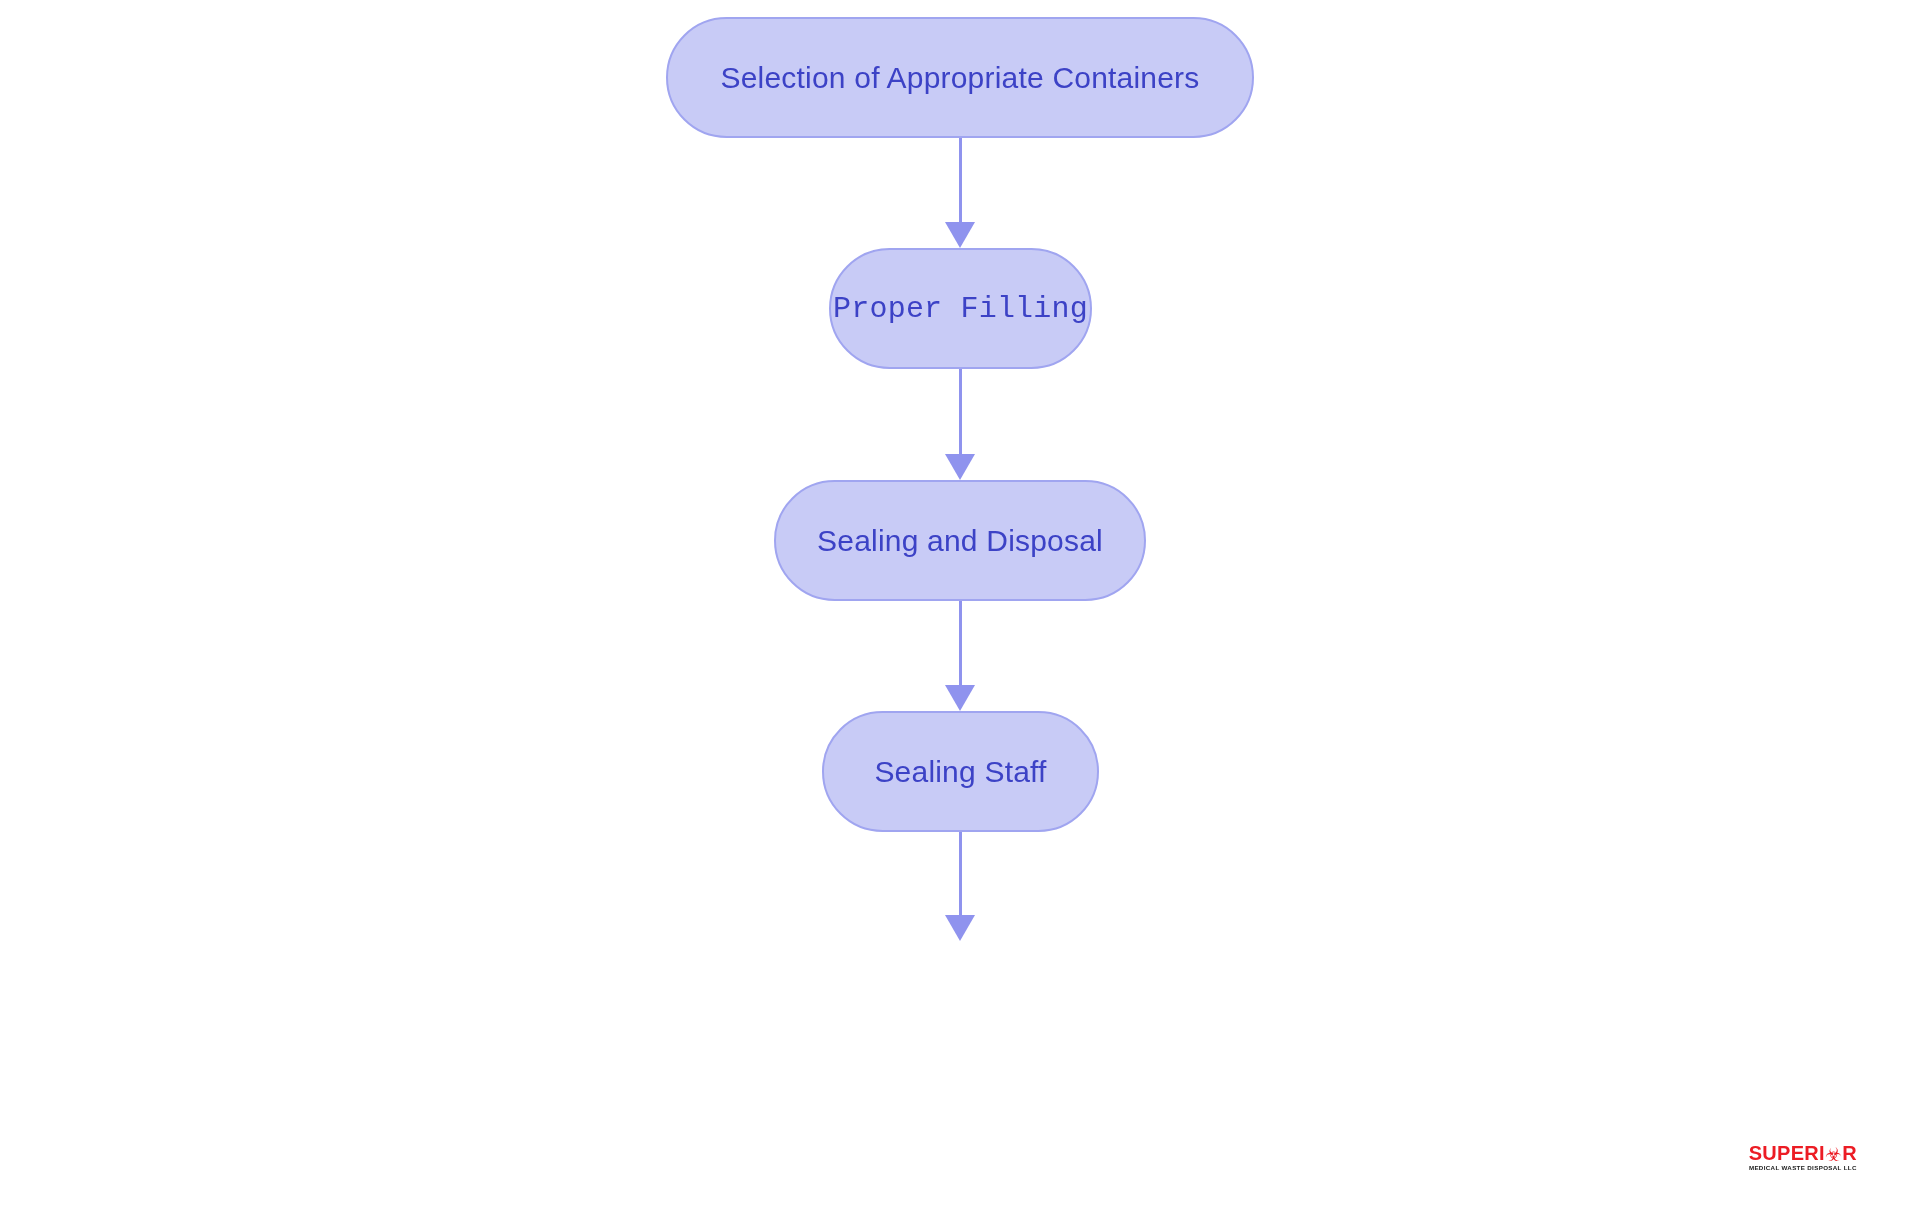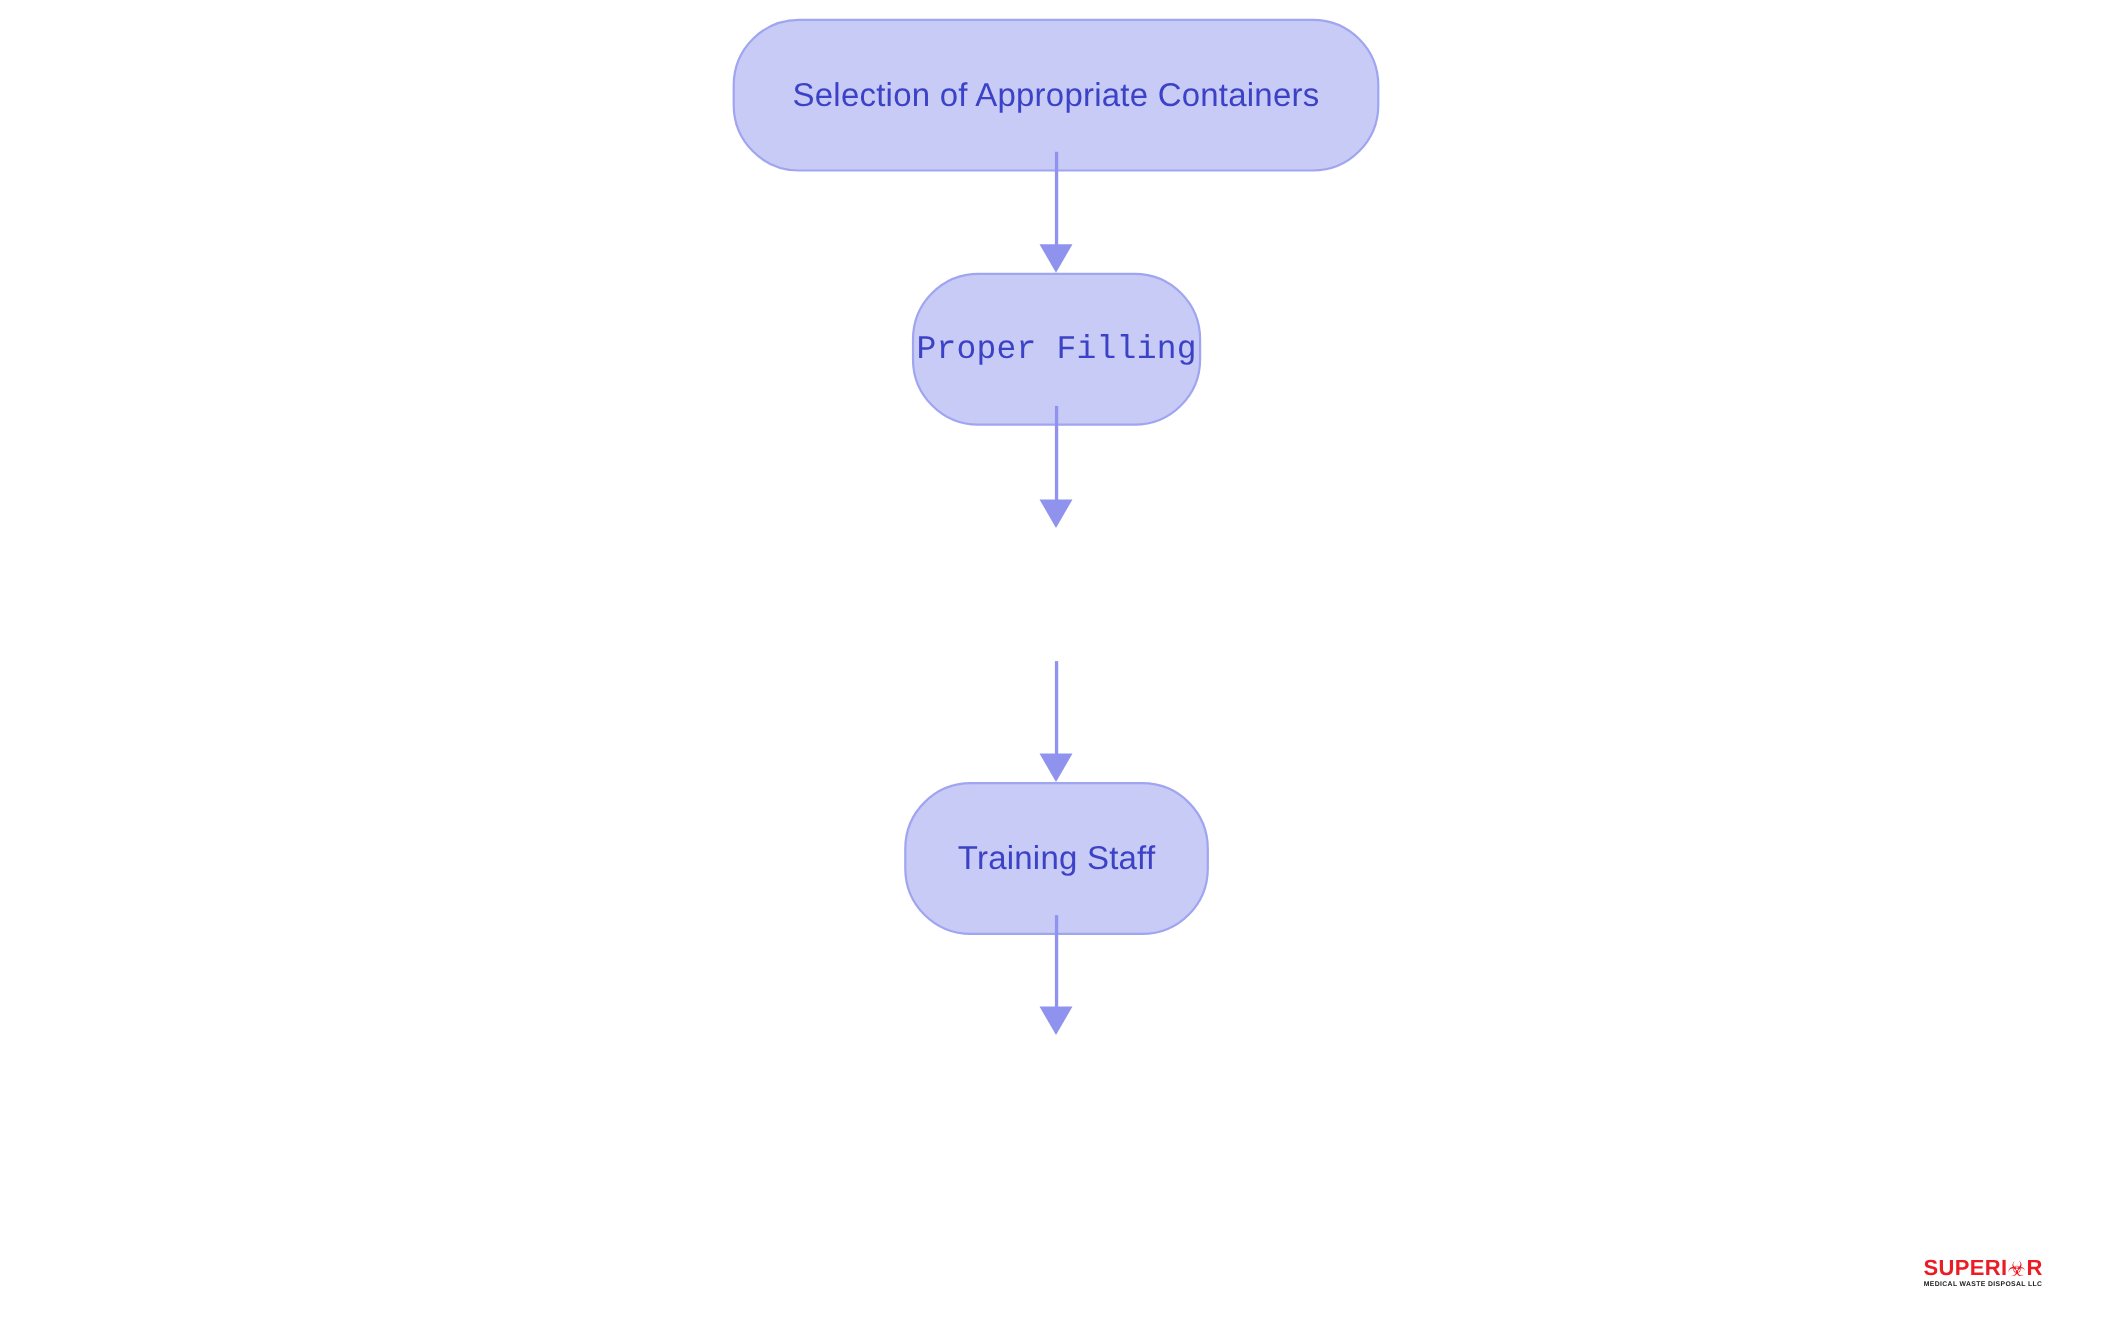--- a/index.html
+++ b/index.html
@@ -10,21 +10,21 @@
   .canvas {
     position: relative;
     width: 1920px;
     height: 1215px;
     background: var(--background, #ffffff);
     font-family: "Liberation Sans", sans-serif;
     overflow: hidden;
   }
   .flow-node {
     position: absolute;
-    height: 139px;
+    height: 121px;
     box-sizing: border-box;
     background: var(--node_fill, #c8cbf6);
     border: 2px solid var(--node_border, #a0a5f0);
     border-radius: 60.5px;
     display: flex;
     align-items: center;
     justify-content: center;
     color: var(--node_text, #3c42c6);
     font-size: 30px;
     letter-spacing: 0.2px;
@@ -113,28 +113,31 @@
 
   <div class="flow-node n2">
     <span>Proper Filling</span>
   </div>
 
   <div class="flow-arrow a2">
     <div class="shaft"></div>
     <div class="head"></div>
   </div>
 
+  <div class="flow-node n3">
+    <span>Sealing and Disposal</span>
+  </div>
 
   <div class="flow-arrow a3">
     <div class="shaft"></div>
     <div class="head"></div>
   </div>
 
   <div class="flow-node n4">
-    <span>Training Staff</span>
+    <span>Sealing Staff</span>
   </div>
 
   <div class="flow-arrow a4">
     <div class="shaft"></div>
     <div class="head"></div>
   </div>
 
 
   <div class="brand-logo">
     <div class="brand-word">

